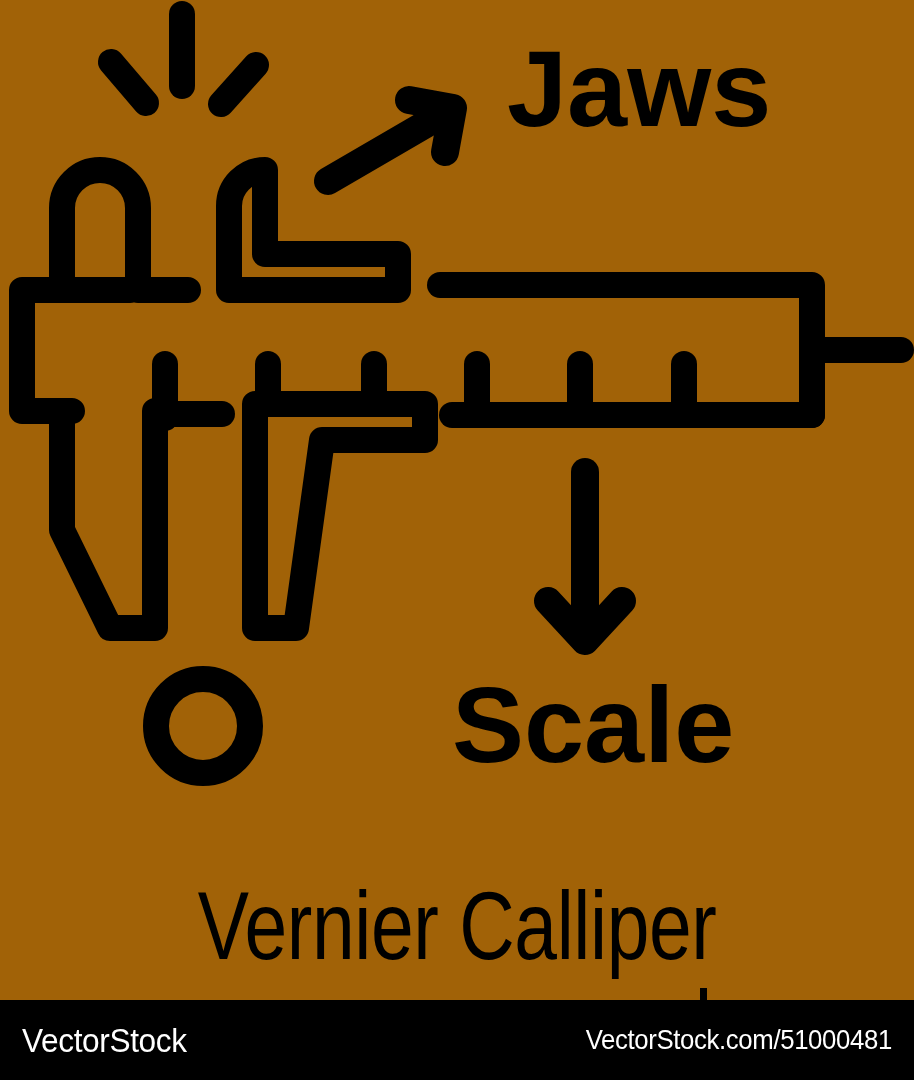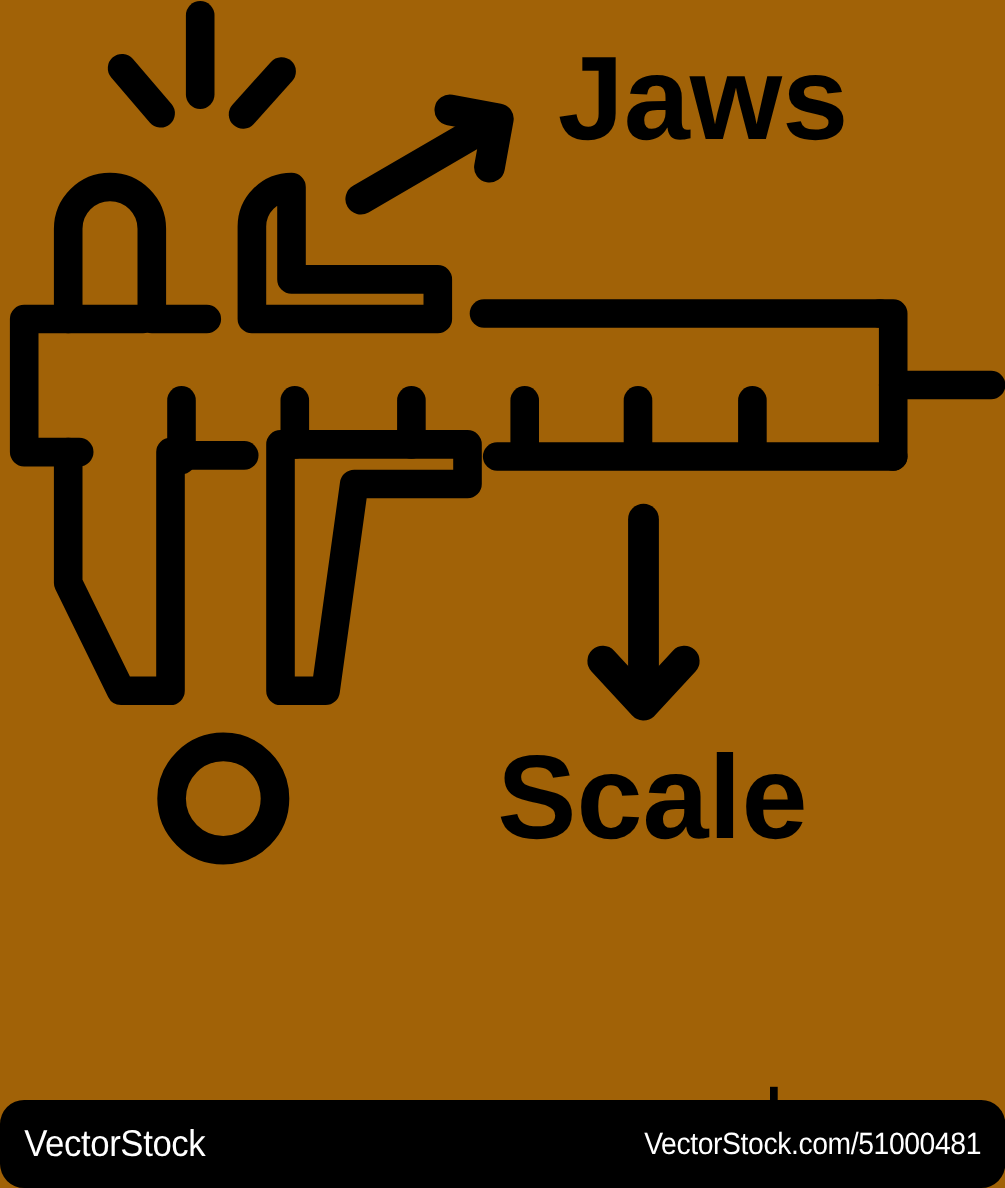--- a/index.html
+++ b/index.html
@@ -59,21 +59,20 @@
     left: 0;
     bottom: 0;
     width: 914px;
     height: 80px;
     background: #000000;
     display: flex;
     align-items: center;
     justify-content: space-between;
     box-sizing: border-box;
     padding: 0 22px;
-    border-radius: 22px;
   }
   #footer .brand {
     color: #ffffff;
     font-family: "Liberation Sans", sans-serif;
     font-weight: 400;
     font-size: 34px;
     letter-spacing: -0.4px;
     transform: scaleX(0.93);
     transform-origin: left center;
     white-space: nowrap;
@@ -163,20 +162,23 @@
           <polyline points="548,601 585,641 622,601" fill="none"></polyline>
         </g>
       </g>
 
       <text class="lbl" x="507" y="126" font-size="108">Jaws</text>
 
       <text class="lbl" x="452" y="762" font-size="108">Scale</text>
     </svg>
   </div>
 
+  <div id="caption">
+    <div class="caption-text">Vernier Calliper</div>
+  </div>
 
   <div id="footer-nick"></div>
 
   <div id="footer">
     <div class="brand">VectorStock</div>
     <div class="source">VectorStock.com/51000481</div>
   </div>
 
 </div>
 

